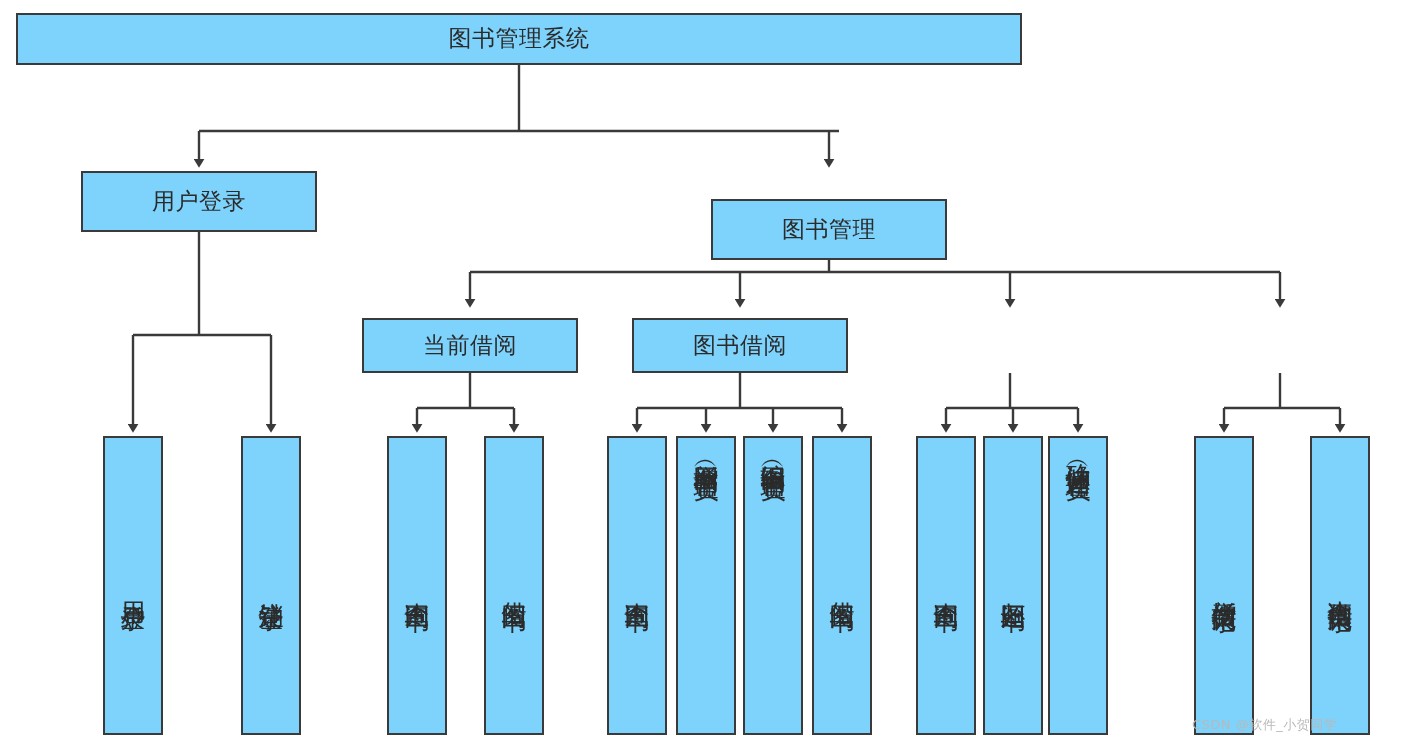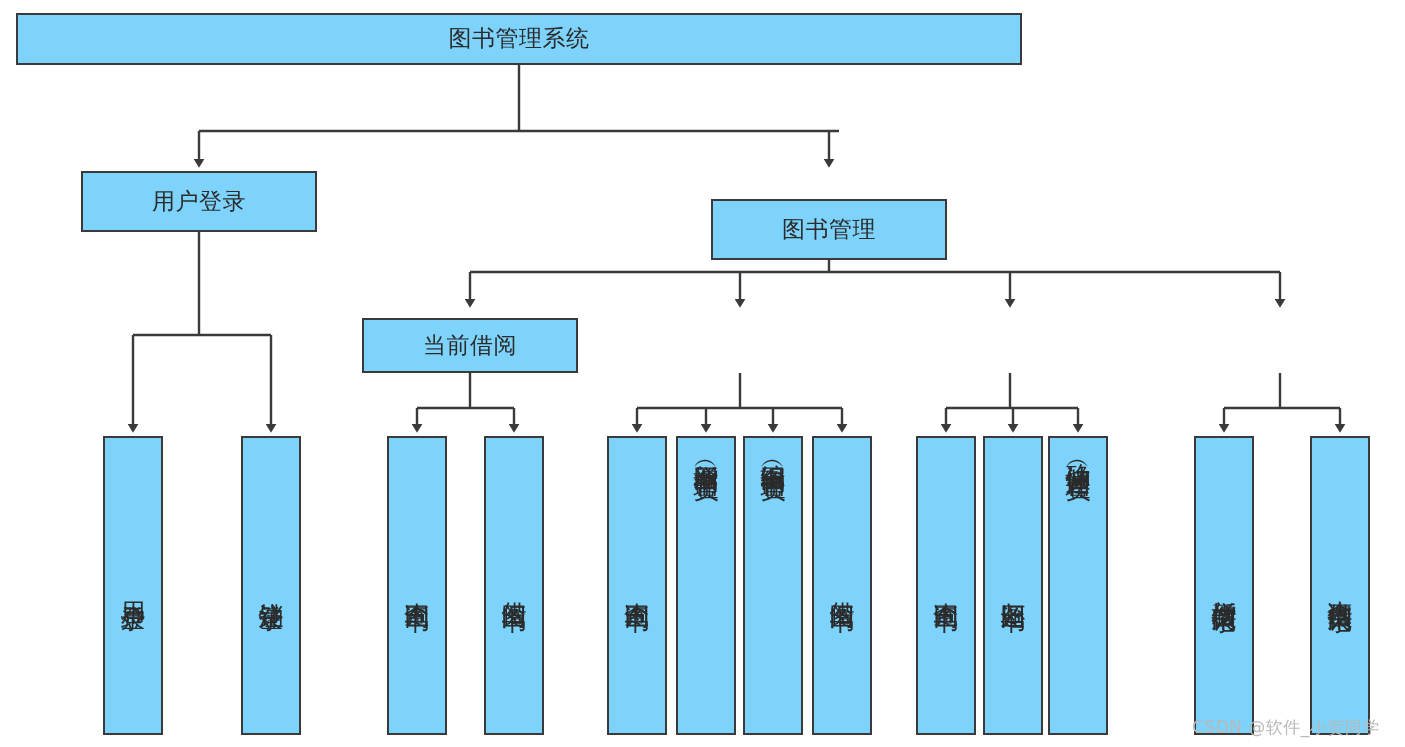--- a/index.html
+++ b/index.html
@@ -62,21 +62,21 @@
     letter-spacing: 2px;
     white-space: nowrap;
   }
   
   .node.vert.center {
     align-items: center;
     padding-top: 0;
   }
   .watermark {
     position: absolute;
-    font-size: 17px;
+    font-size: 13px;
     color: #b9b9b9;
     white-space: nowrap;
     letter-spacing: 0.5px;
   }
 </style>
 </head>
 <body>
 
 <div id="canvas">
 
@@ -137,20 +137,23 @@
   <div class="node horiz" style="left:81px; top:171px; width:236px; height:61px;">
     <span class="label">用户登录</span>
   </div>
   <div class="node horiz" style="left:711px; top:171px; width:236px; height:61px;margin-top:28px;">
     <span class="label">图书管理</span>
   </div>
 
   <div class="node horiz" style="left:362px; top:318px; width:216px; height:55px;">
     <span class="label">当前借阅</span>
   </div>
+  <div class="node horiz" style="left:632px; top:318px; width:216px; height:55px;">
+    <span class="label">图书借阅</span>
+  </div>
 
   <div class="node vert center" style="left:103px; top:436px; width:60px; height:299px;">
     <span class="label">用户登录</span>
   </div>
   <div class="node vert center" style="left:241px; top:436px; width:60px; height:299px;">
     <span class="label">注销登录</span>
   </div>
 
   <div class="node vert center" style="left:387px; top:436px; width:60px; height:299px;">
     <span class="label">查询图书</span>

